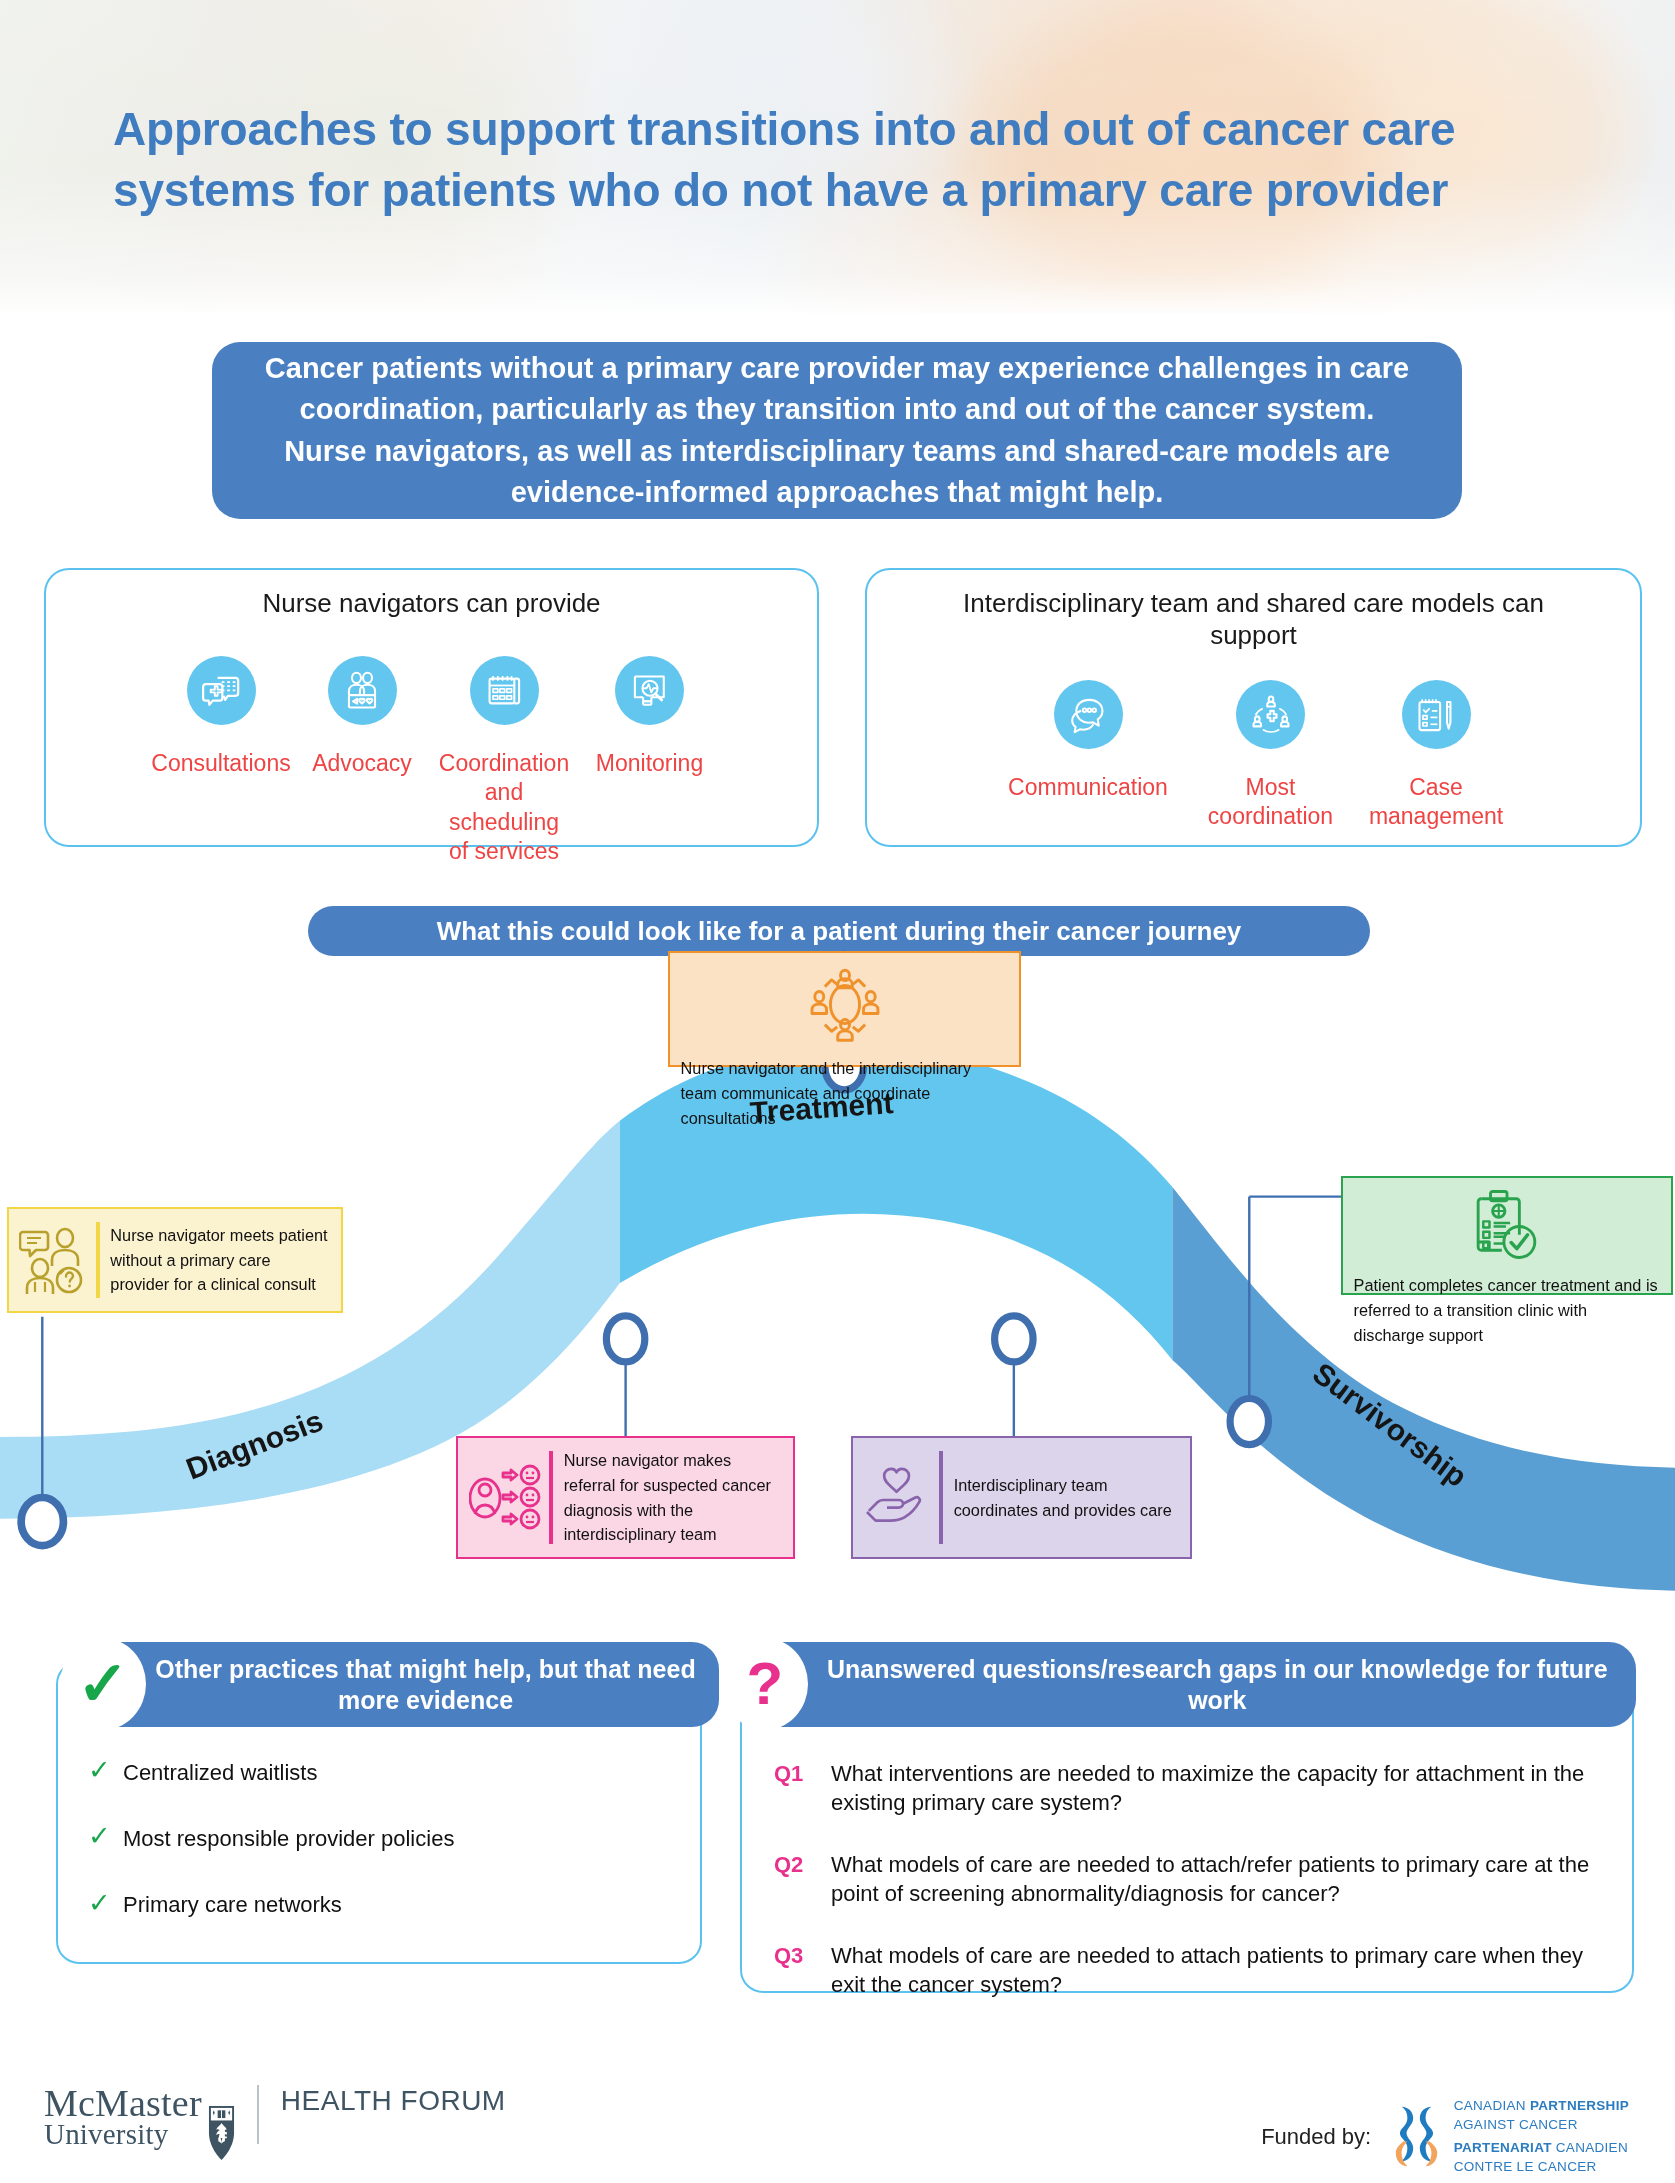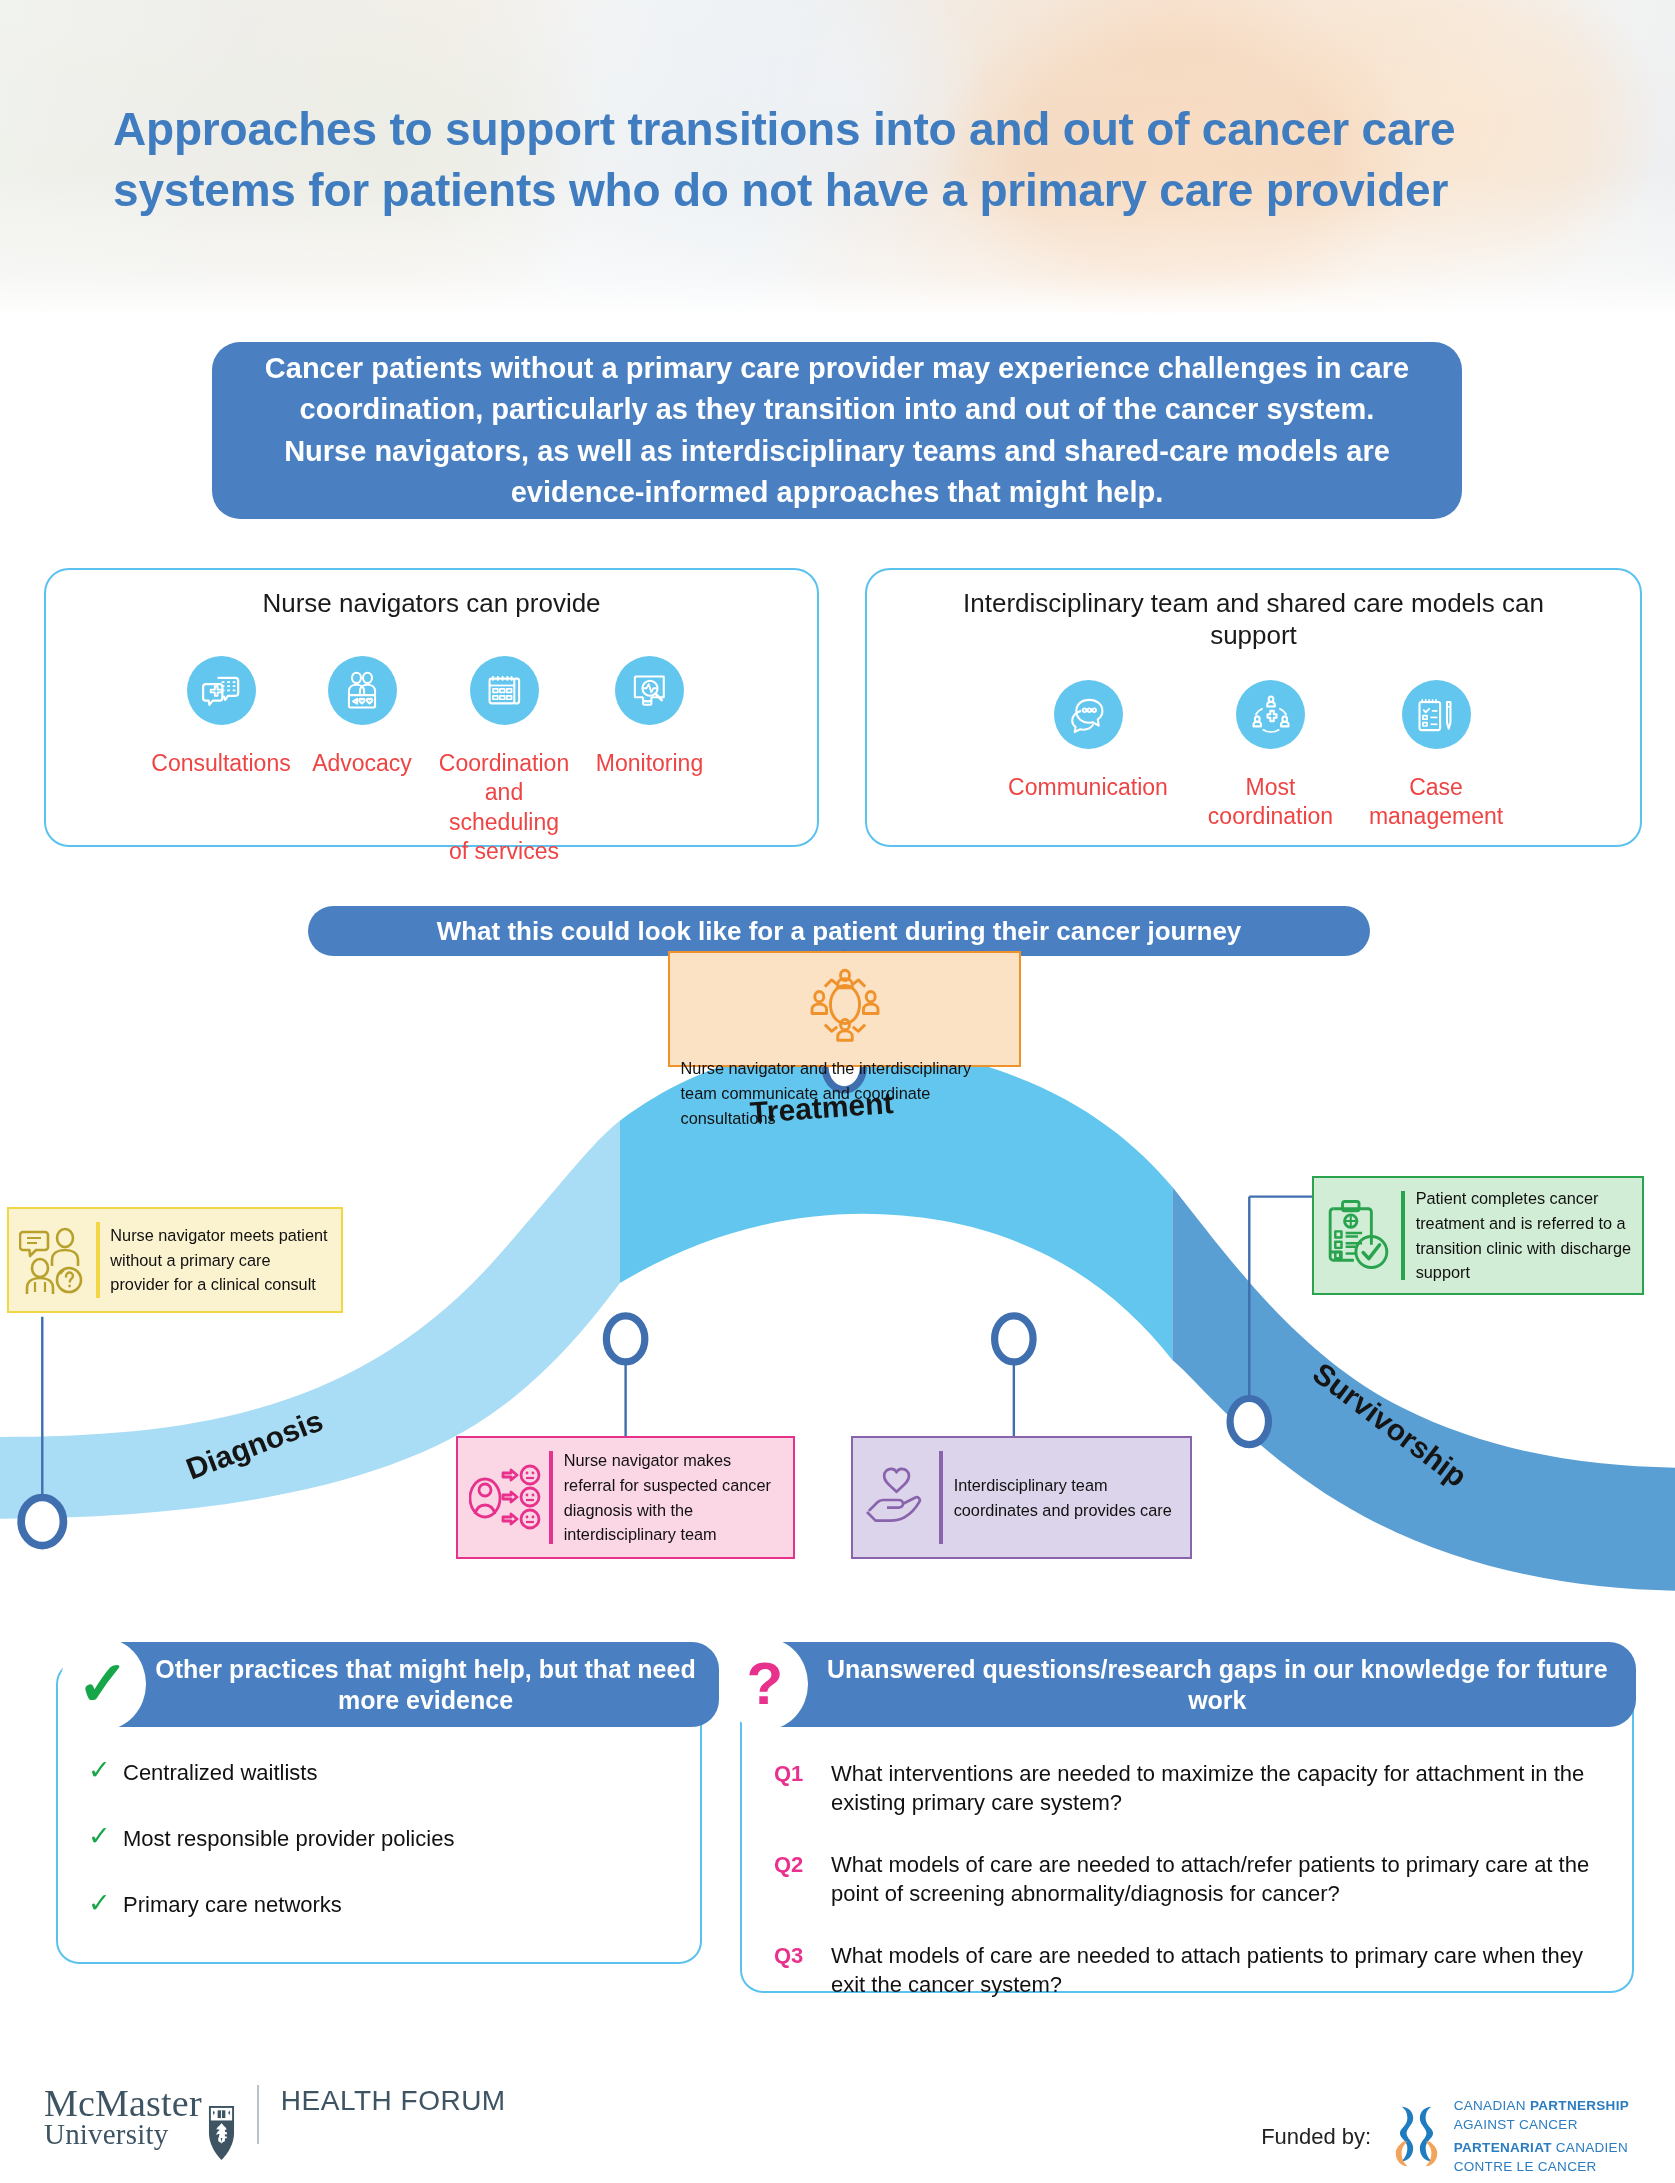--- a/index.html
+++ b/index.html
@@ -101,21 +101,21 @@
   .callout .c-text { flex: 1 1 auto; font-size: 16.3px; line-height: 1.52; color: #111; }
 
   .co-orange { left: 668px; top: 951px; width: 353px; height: 116px; background: #fbe2c4; border: 2.9px solid #f0922c; flex-direction: column; }
   .co-orange .c-bar { background: #f0922c; }
   .co-yellow { left: 6.7px;   top: 1207px; width: 336px; height: 106px; background: #fbf3cf; border: 2.9px solid #f2d645; }
   .co-yellow .c-bar { background: #f2d645; }
   .co-pink   { left: 456px;  top: 1436px; width: 339px; height: 123px; background: #fbd6e4; border: 2.9px solid #e8318d; }
   .co-pink .c-bar { background: #e8318d; }
   .co-purple { left: 851px; top: 1436px; width: 341px; height: 123px; background: #dcd4ea; border: 2.9px solid #8963ac; }
   .co-purple .c-bar { background: #8963ac; }
-  .co-green  { left: 1312px; top: 1176px; width: 332px; height: 119px; background: #d2edd6; border: 2.9px solid #29a34e; }
+  .co-green  { left: 1341px; top: 1176px; width: 332px; height: 119px; background: #d2edd6; border: 2.9px solid #29a34e; flex-direction: column; }
   .co-green .c-bar { background: #29a34e; }
 
   
   .bcard { position: absolute; background:#fff; border: 2.9px solid #5bc2ef; border-radius: 23px; }
   .bcard-left  { left: 56px;  top: 1661px; width: 646px; height: 303px; }
   .bcard-right { left: 740px; top: 1661px; width: 894px; height: 332px; }
 
   .bheader {
     position: absolute; top: -21px; height: 85px;
     background: #4a80c2; border-radius: 27px;

